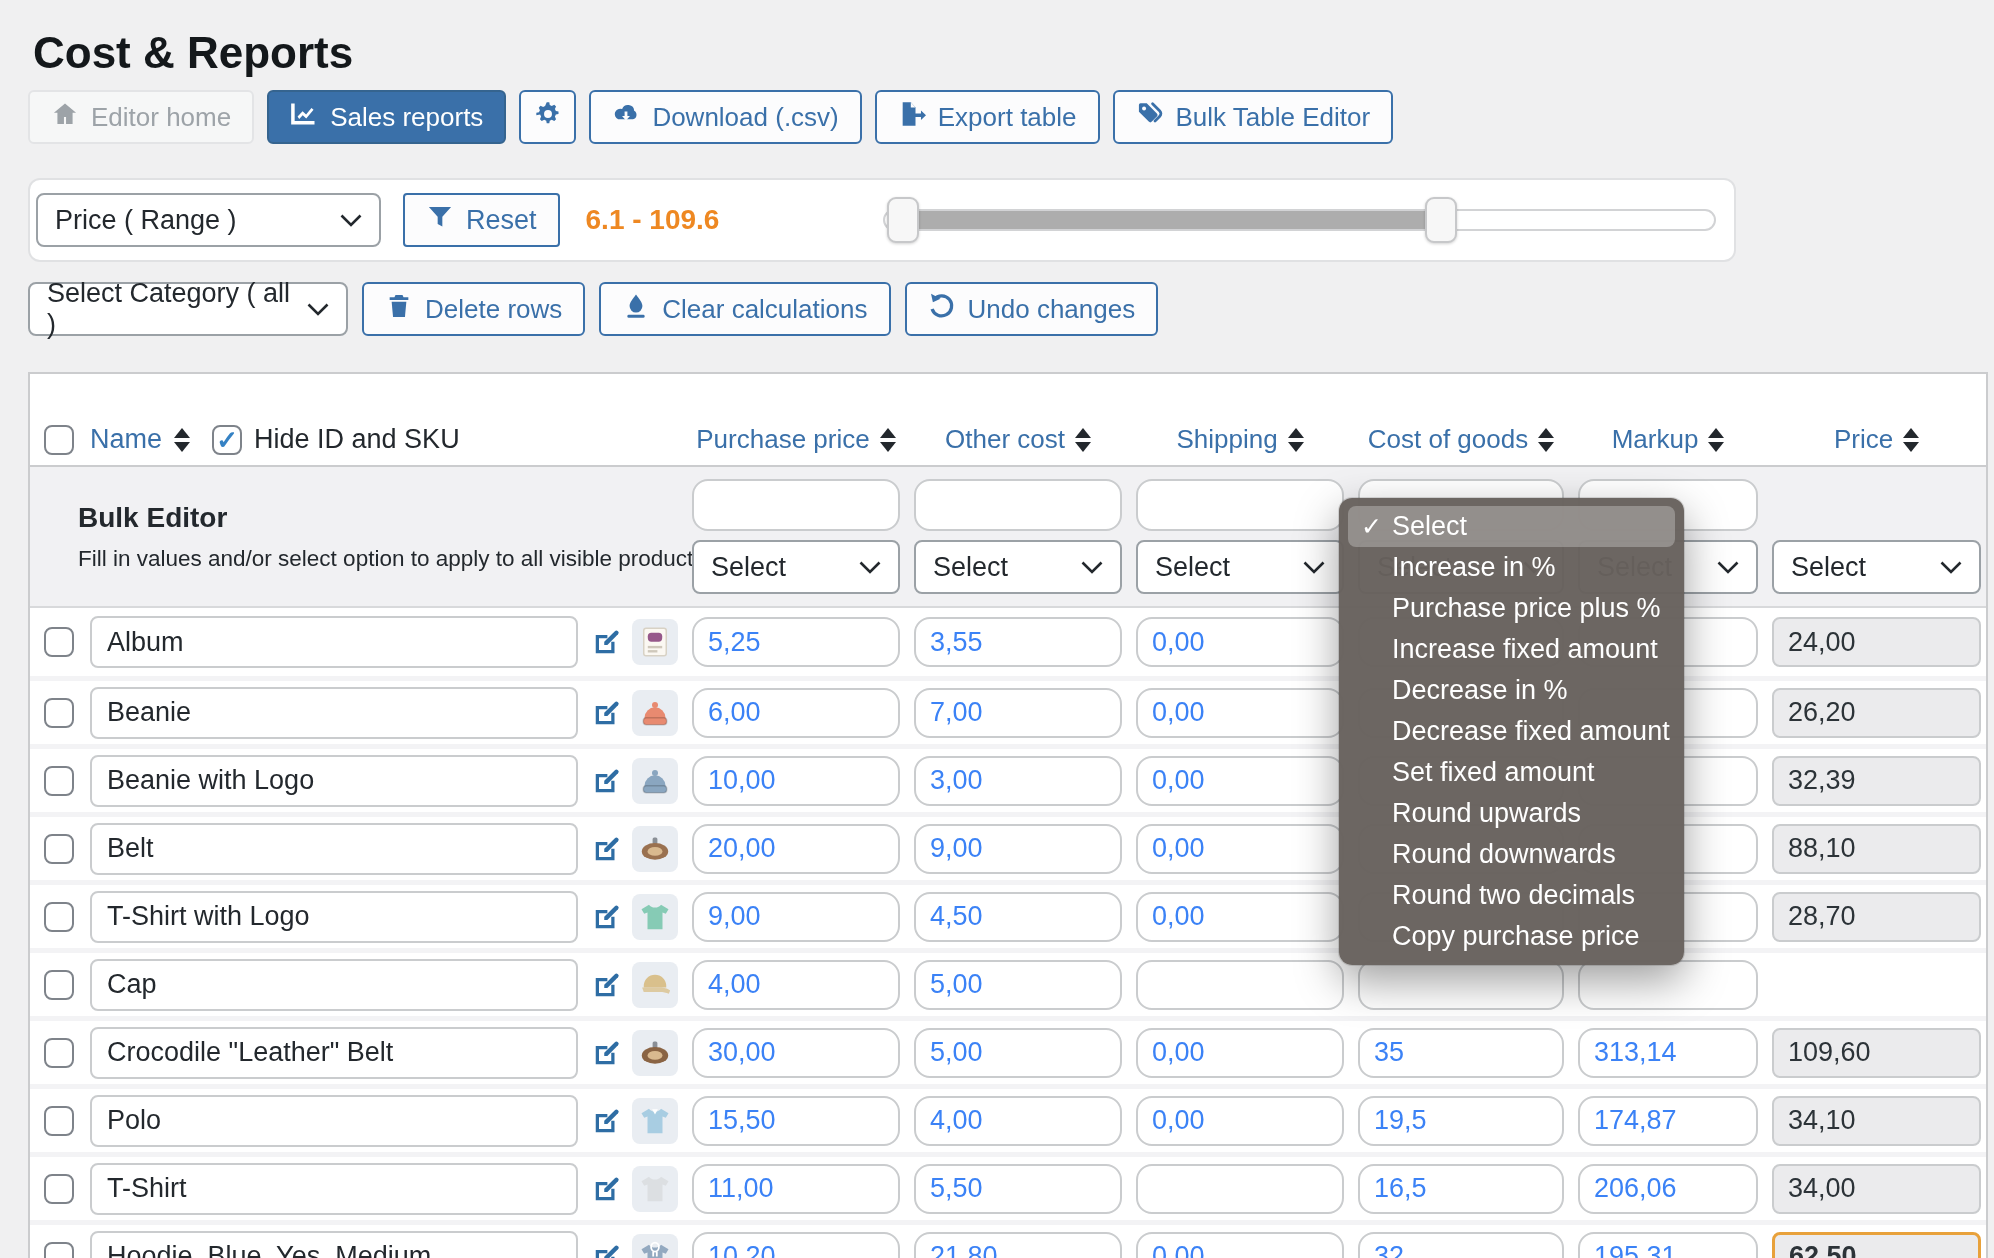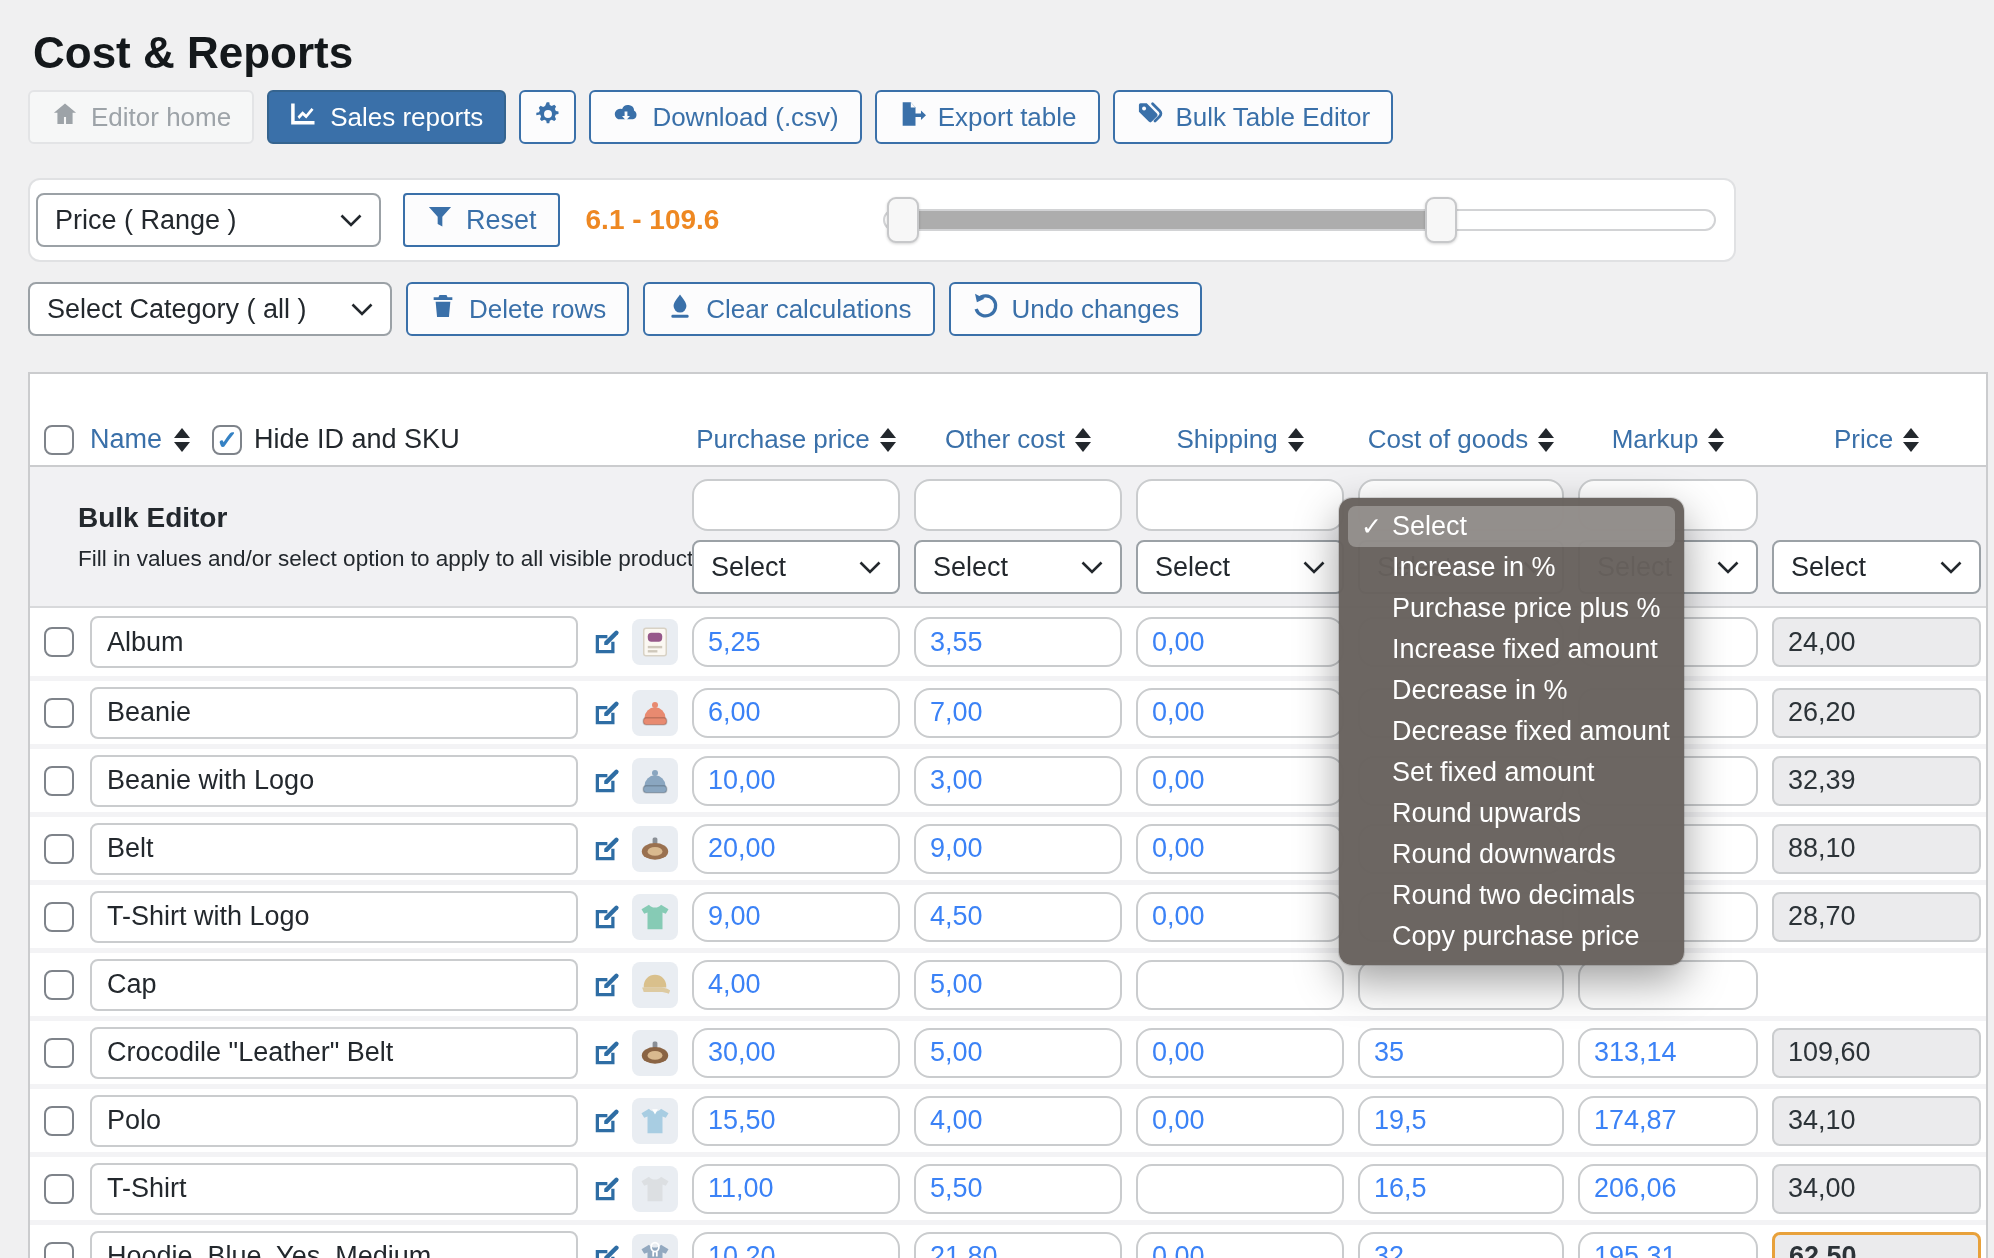--- a/index.html
+++ b/index.html
@@ -42,21 +42,21 @@
   .slider .track { position:absolute; inset:0; background:#fff; border:2px solid #d2d3d5; border-radius:11px; }
   .slider .fill  { position:absolute; top:2px; bottom:2px; background:#adadad; }
   .slider .handle {
     position:absolute; top:50%; transform:translate(-50%,-50%);
     width:32px; height:46px; background:#f7f7f7; border:2px solid #c7c8ca; border-radius:9px;
     box-shadow:0 1px 3px rgba(0,0,0,.18); cursor:grab;
   }
 
   
   .actions { display:flex; gap:14px; margin:20px 0 0 28px; }
-  .sel.cat { width:364px; border-color:#9ba1a6; }
+  .sel.cat { width:320px; border-color:#9ba1a6; }
 
   
   .table {
     margin:36px 0 0 28px; width:1960px; background:#fff;
     border:2px solid #cbccce; border-bottom:none;
   }
   .trow {
     display:grid;
     grid-template-columns:32px 488px 26px 46px 208px 208px 208px 206px 180px 209px;
     column-gap:14px; align-items:center; padding-left:14px;

